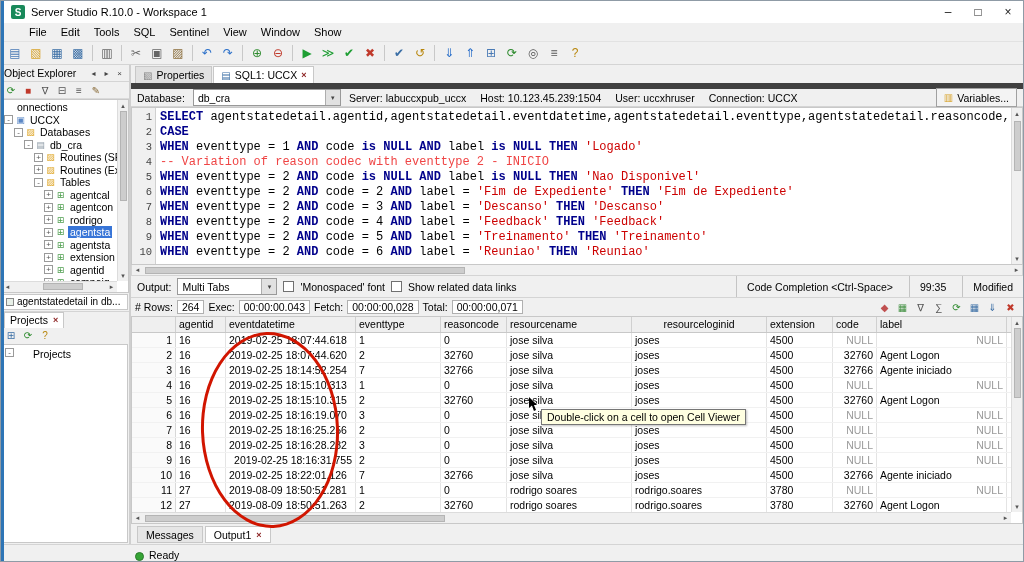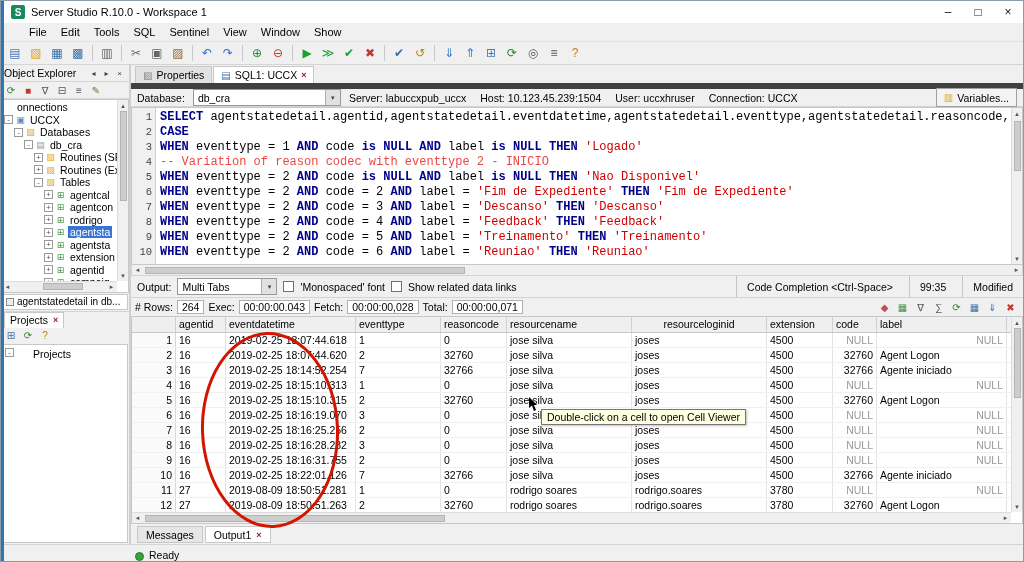--- a/index.html
+++ b/index.html
@@ -490,21 +490,21 @@
               <div class="gcell" style="width: 66px;">0</div>
               <div class="gcell" style="width: 125px;">jose silva</div>
               <div class="gcell" style="width: 135px;">joses</div>
               <div class="gcell" style="width: 66px;">4500</div>
               <div class="gcell nullv rightv" style="width: 44px;">NULL</div>
               <div class="gcell nullv" style="width: 130px;">NULL</div>
             </div>
             <div class="grow">
               <div class="gcell rownum" style="width: 44px;">9</div>
               <div class="gcell" style="width: 50px;">16</div>
-              <div class="gcell" style="width: 130px;">2019-02-25 18:16:31.755</div>
+              <div class="gcell" style="width: 130px; text-align: right;">2019-02-25 18:16:31.755</div>
               <div class="gcell" style="width: 85px;">2</div>
               <div class="gcell" style="width: 66px;">0</div>
               <div class="gcell" style="width: 125px;">jose silva</div>
               <div class="gcell" style="width: 135px;">joses</div>
               <div class="gcell" style="width: 66px;">4500</div>
               <div class="gcell nullv rightv" style="width: 44px;">NULL</div>
               <div class="gcell nullv" style="width: 130px;">NULL</div>
             </div>
             <div class="grow">
               <div class="gcell rownum" style="width: 44px;">10</div>

